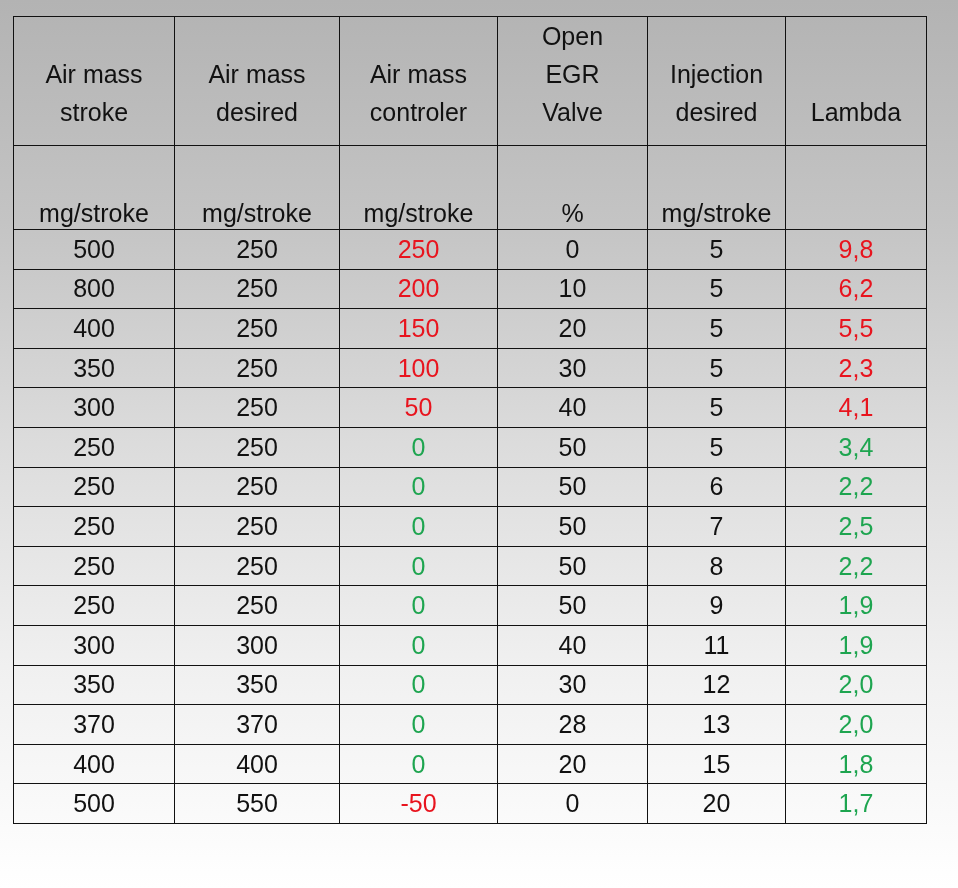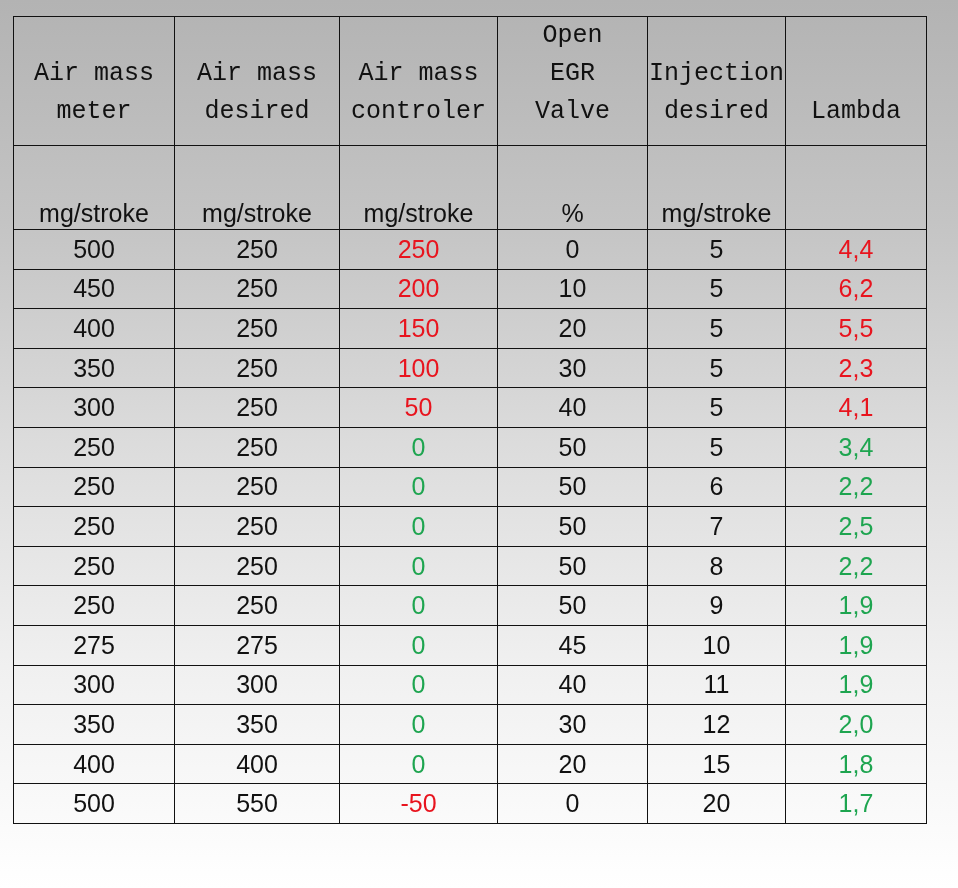--- a/index.html
+++ b/index.html
@@ -37,21 +37,20 @@
       font-weight: normal;
       padding: 0;
       font-size: 25px;
       line-height: 1.0;
     }
     tr.hdr-title th {
       height: 113px;
       vertical-align: bottom;
       padding-bottom: 14px;
       line-height: 38px;
-      font-family: Liberation Mono, monospace;
     }
     tr.hdr-unit th {
       height: 80px;
       vertical-align: bottom;
       padding-bottom: 3px;
     }
     tr.data-row td {
       height: 38.6px;
       vertical-align: middle;
     }
@@ -68,21 +67,21 @@
         <col class="c2">
         <col class="c3">
         <col class="c4">
         <col class="c5">
         <col class="c6">
     </colgroup>
     <thead>
       <tr class="hdr-title">
         <th>
           <span>Air mass</span><br>
-          <span>meter</span>
+          <span>stroke</span>
         </th>
         <th>
           <span>Air mass</span><br>
           <span>desired</span>
         </th>
         <th>
           <span>Air mass</span><br>
           <span>controler</span>
         </th>
         <th>
@@ -107,24 +106,24 @@
         <th></th>
       </tr>
     </thead>
     <tbody id="table-body">
         <tr class="data-row">
           <td>500</td>
           <td>250</td>
           <td class="red">250</td>
           <td>0</td>
           <td>5</td>
-          <td class="red">4,4</td>
-        </tr>
-        <tr class="data-row">
-          <td>450</td>
+          <td class="red">9,8</td>
+        </tr>
+        <tr class="data-row">
+          <td>800</td>
           <td>250</td>
           <td class="red">200</td>
           <td>10</td>
           <td>5</td>
           <td class="red">6,2</td>
         </tr>
         <tr class="data-row">
           <td>400</td>
           <td>250</td>
           <td class="red">150</td>
@@ -179,44 +178,44 @@
           <td>50</td>
           <td>8</td>
           <td class="green">2,2</td>
         </tr>
         <tr class="data-row">
           <td>250</td>
           <td>250</td>
           <td class="green">0</td>
           <td>50</td>
           <td>9</td>
-          <td class="green">1,9</td>
-        </tr>
-        <tr class="data-row">
-          <td>275</td>
-          <td>275</td>
-          <td class="green">0</td>
-          <td>45</td>
-          <td>10</td>
           <td class="green">1,9</td>
         </tr>
         <tr class="data-row">
           <td>300</td>
           <td>300</td>
           <td class="green">0</td>
           <td>40</td>
           <td>11</td>
           <td class="green">1,9</td>
         </tr>
         <tr class="data-row">
           <td>350</td>
           <td>350</td>
           <td class="green">0</td>
           <td>30</td>
           <td>12</td>
+          <td class="green">2,0</td>
+        </tr>
+        <tr class="data-row">
+          <td>370</td>
+          <td>370</td>
+          <td class="green">0</td>
+          <td>28</td>
+          <td>13</td>
           <td class="green">2,0</td>
         </tr>
         <tr class="data-row">
           <td>400</td>
           <td>400</td>
           <td class="green">0</td>
           <td>20</td>
           <td>15</td>
           <td class="green">1,8</td>
         </tr>

